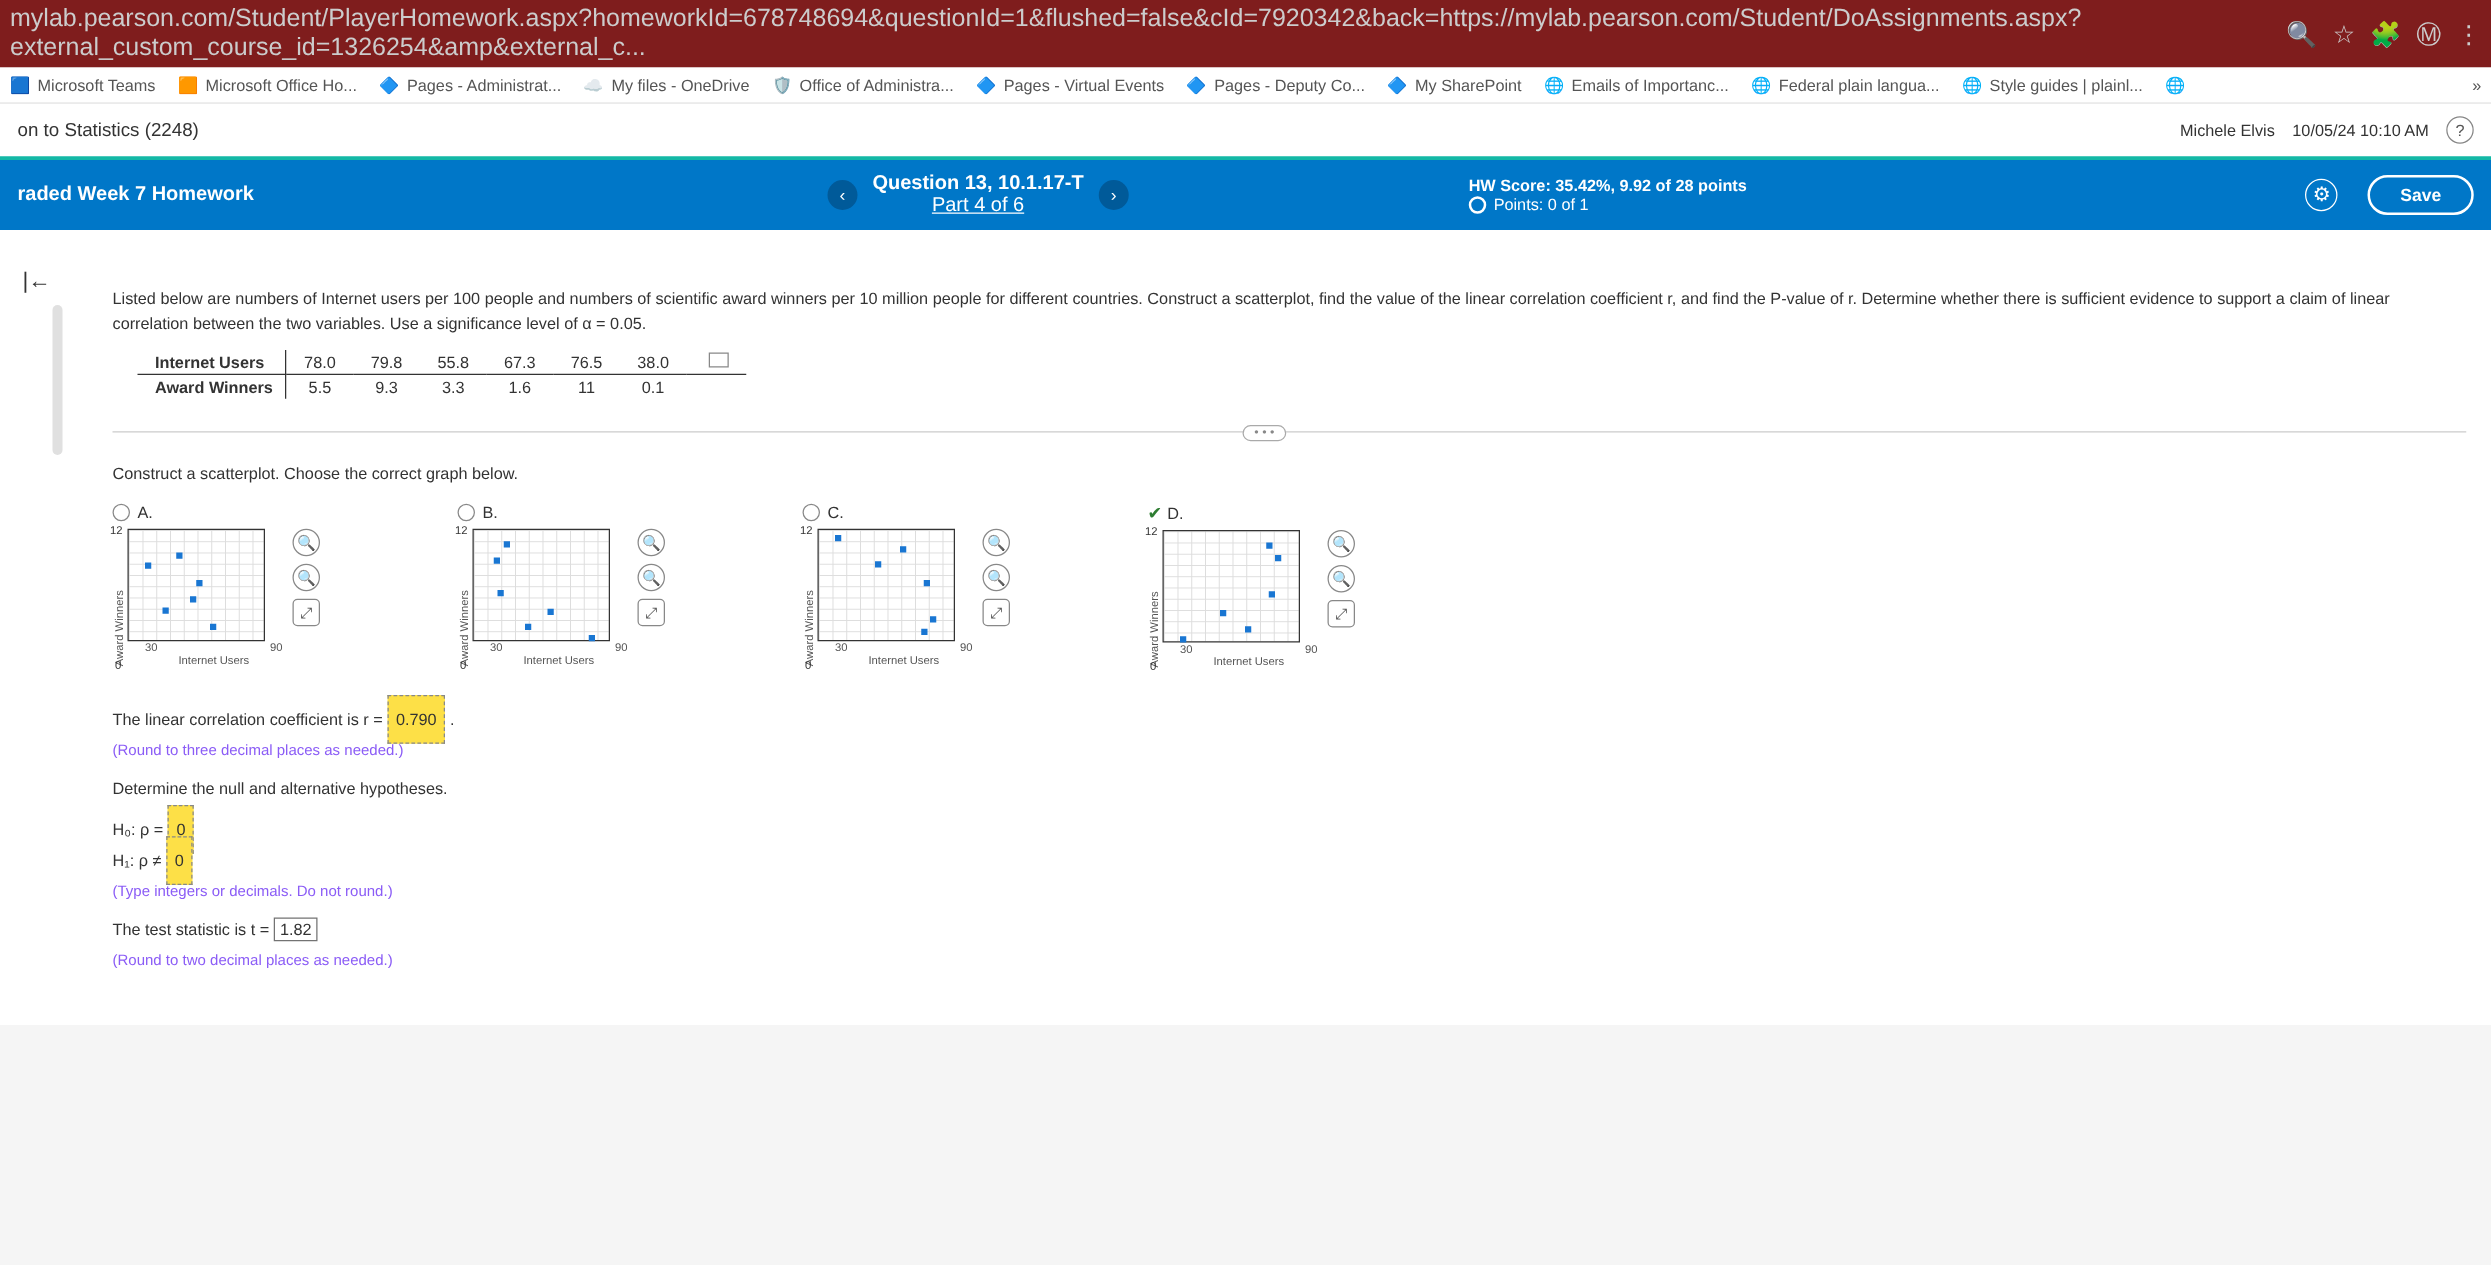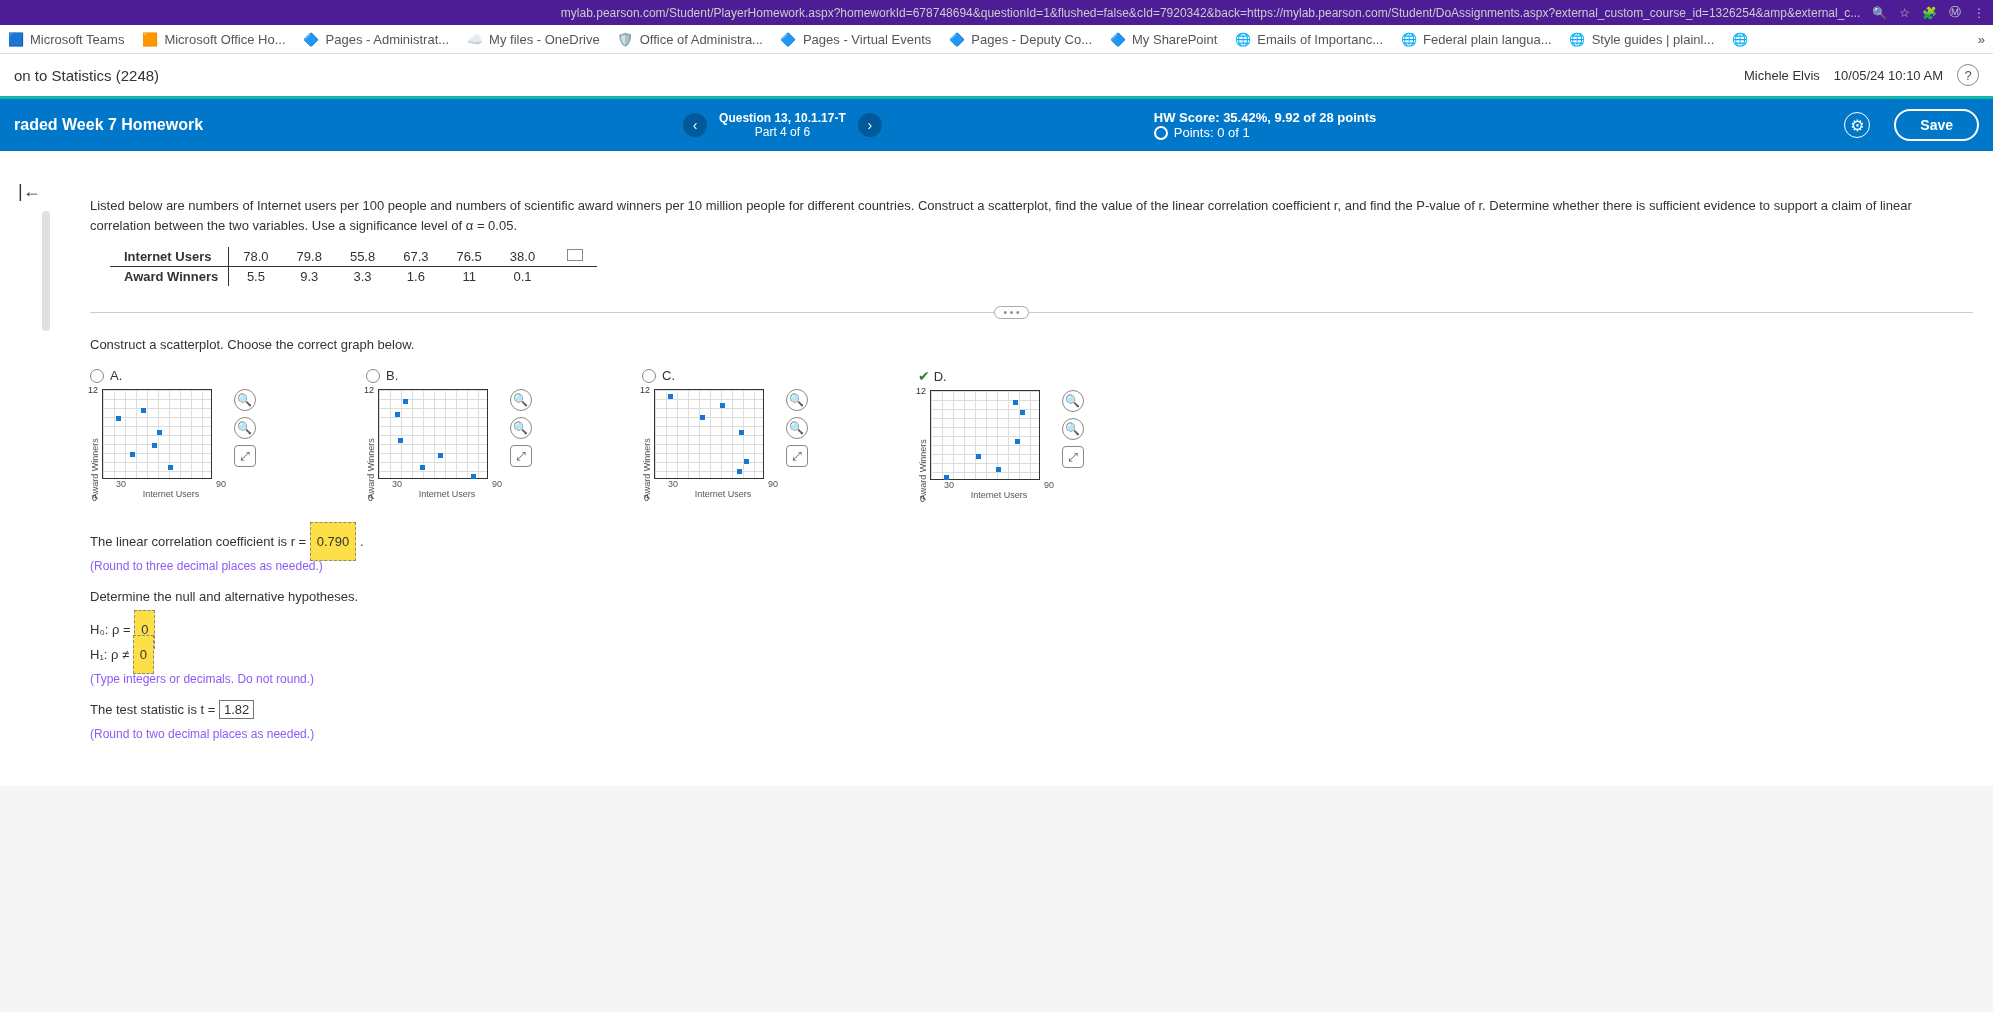--- a/index.html
+++ b/index.html
@@ -1,39 +1,39 @@
 <!DOCTYPE html>
 <html><head>
 <meta charset="utf-8">
 <style>
 * { margin: 0; padding: 0; box-sizing: border-box; font-family: Arial, sans-serif; }
 body { background: #f5f5f5; width: 1993px; }
 
-.url-bar { background: #4c1d95; color: #ccc; padding: 4px 8px; font-size: 12px; display: flex; align-items: center; text-align: right; }
+.url-bar { background: #7f1d1d; color: #ccc; padding: 4px 8px; font-size: 20px; display: flex; align-items: center; }
 .url-bar .url { flex: 1; }
 .url-bar .icon { margin-left: 12px; color: #ccc; }
 
 .bookmarks { background: #fff; border-bottom: 1px solid #ddd; padding: 6px 8px; display: flex; align-items: center; font-size: 13px; color: #555; }
 .bookmarks .bm { display: flex; align-items: center; margin-right: 18px; cursor: pointer; }
 .bookmarks .bm-icon { width: 16px; height: 16px; margin-right: 6px; display: inline-flex; align-items: center; justify-content: center; }
 .bookmarks .expand { margin-left: auto; color: #555; }
 
 .course-header { background: #fff; padding: 10px 14px; display: flex; align-items: center; border-bottom: 3px solid #14b8a6; }
 .course-title { color: #333; font-size: 15px; }
 .user-info { margin-left: auto; display: flex; align-items: center; font-size: 13px; color: #333; }
 .user-name { margin-right: 14px; }
 .datetime { margin-right: 14px; }
 .help-icon { width: 22px; height: 22px; border: 1px solid #888; border-radius: 50%; display: flex; align-items: center; justify-content: center; font-size: 13px; color: #555; }
 
 .hw-bar { background: #0077c8; color: #fff; padding: 10px 14px; display: flex; align-items: center; }
 .hw-title { font-size: 16px; font-weight: bold; }
 .nav-btn { width: 24px; height: 24px; background: #005a99; border-radius: 50%; display: flex; align-items: center; justify-content: center; margin: 0 12px; cursor: pointer; font-size: 14px; }
 .question-info { text-align: center; }
-.q-title { font-size: 12px; font-weight: bold; }
-.q-part { font-size: 12px; }
+.q-title { font-size: 16px; font-weight: bold; }
+.q-part { font-size: 16px; text-decoration: underline; }
 .score-info { margin-left: 260px; font-size: 13px; }
 .score-line { display: flex; align-items: center; }
 .score-line .circ { width: 14px; height: 14px; border: 2px solid #fff; border-radius: 50%; margin-right: 6px; }
 .right-controls { margin-left: auto; display: flex; align-items: center; }
 .gear-icon { width: 26px; height: 26px; border: 1px solid #fff; border-radius: 50%; display: flex; align-items: center; justify-content: center; margin-right: 24px; cursor: pointer; }
 .save-btn { background: #0077c8; border: 2px solid #fff; color: #fff; padding: 6px 24px; border-radius: 20px; font-size: 14px; font-weight: bold; cursor: pointer; }
 
 .content { background: #fff; padding: 14px 20px 40px 50px; position: relative; font-size: 13px; color: #333; }
 .back-arrow { position: absolute; left: 18px; top: 30px; font-size: 18px; color: #333; cursor: pointer; }
 .scroll-track { position: absolute; left: 42px; top: 60px; width: 8px; height: 120px; background: #e0e0e0; border-radius: 4px; }

